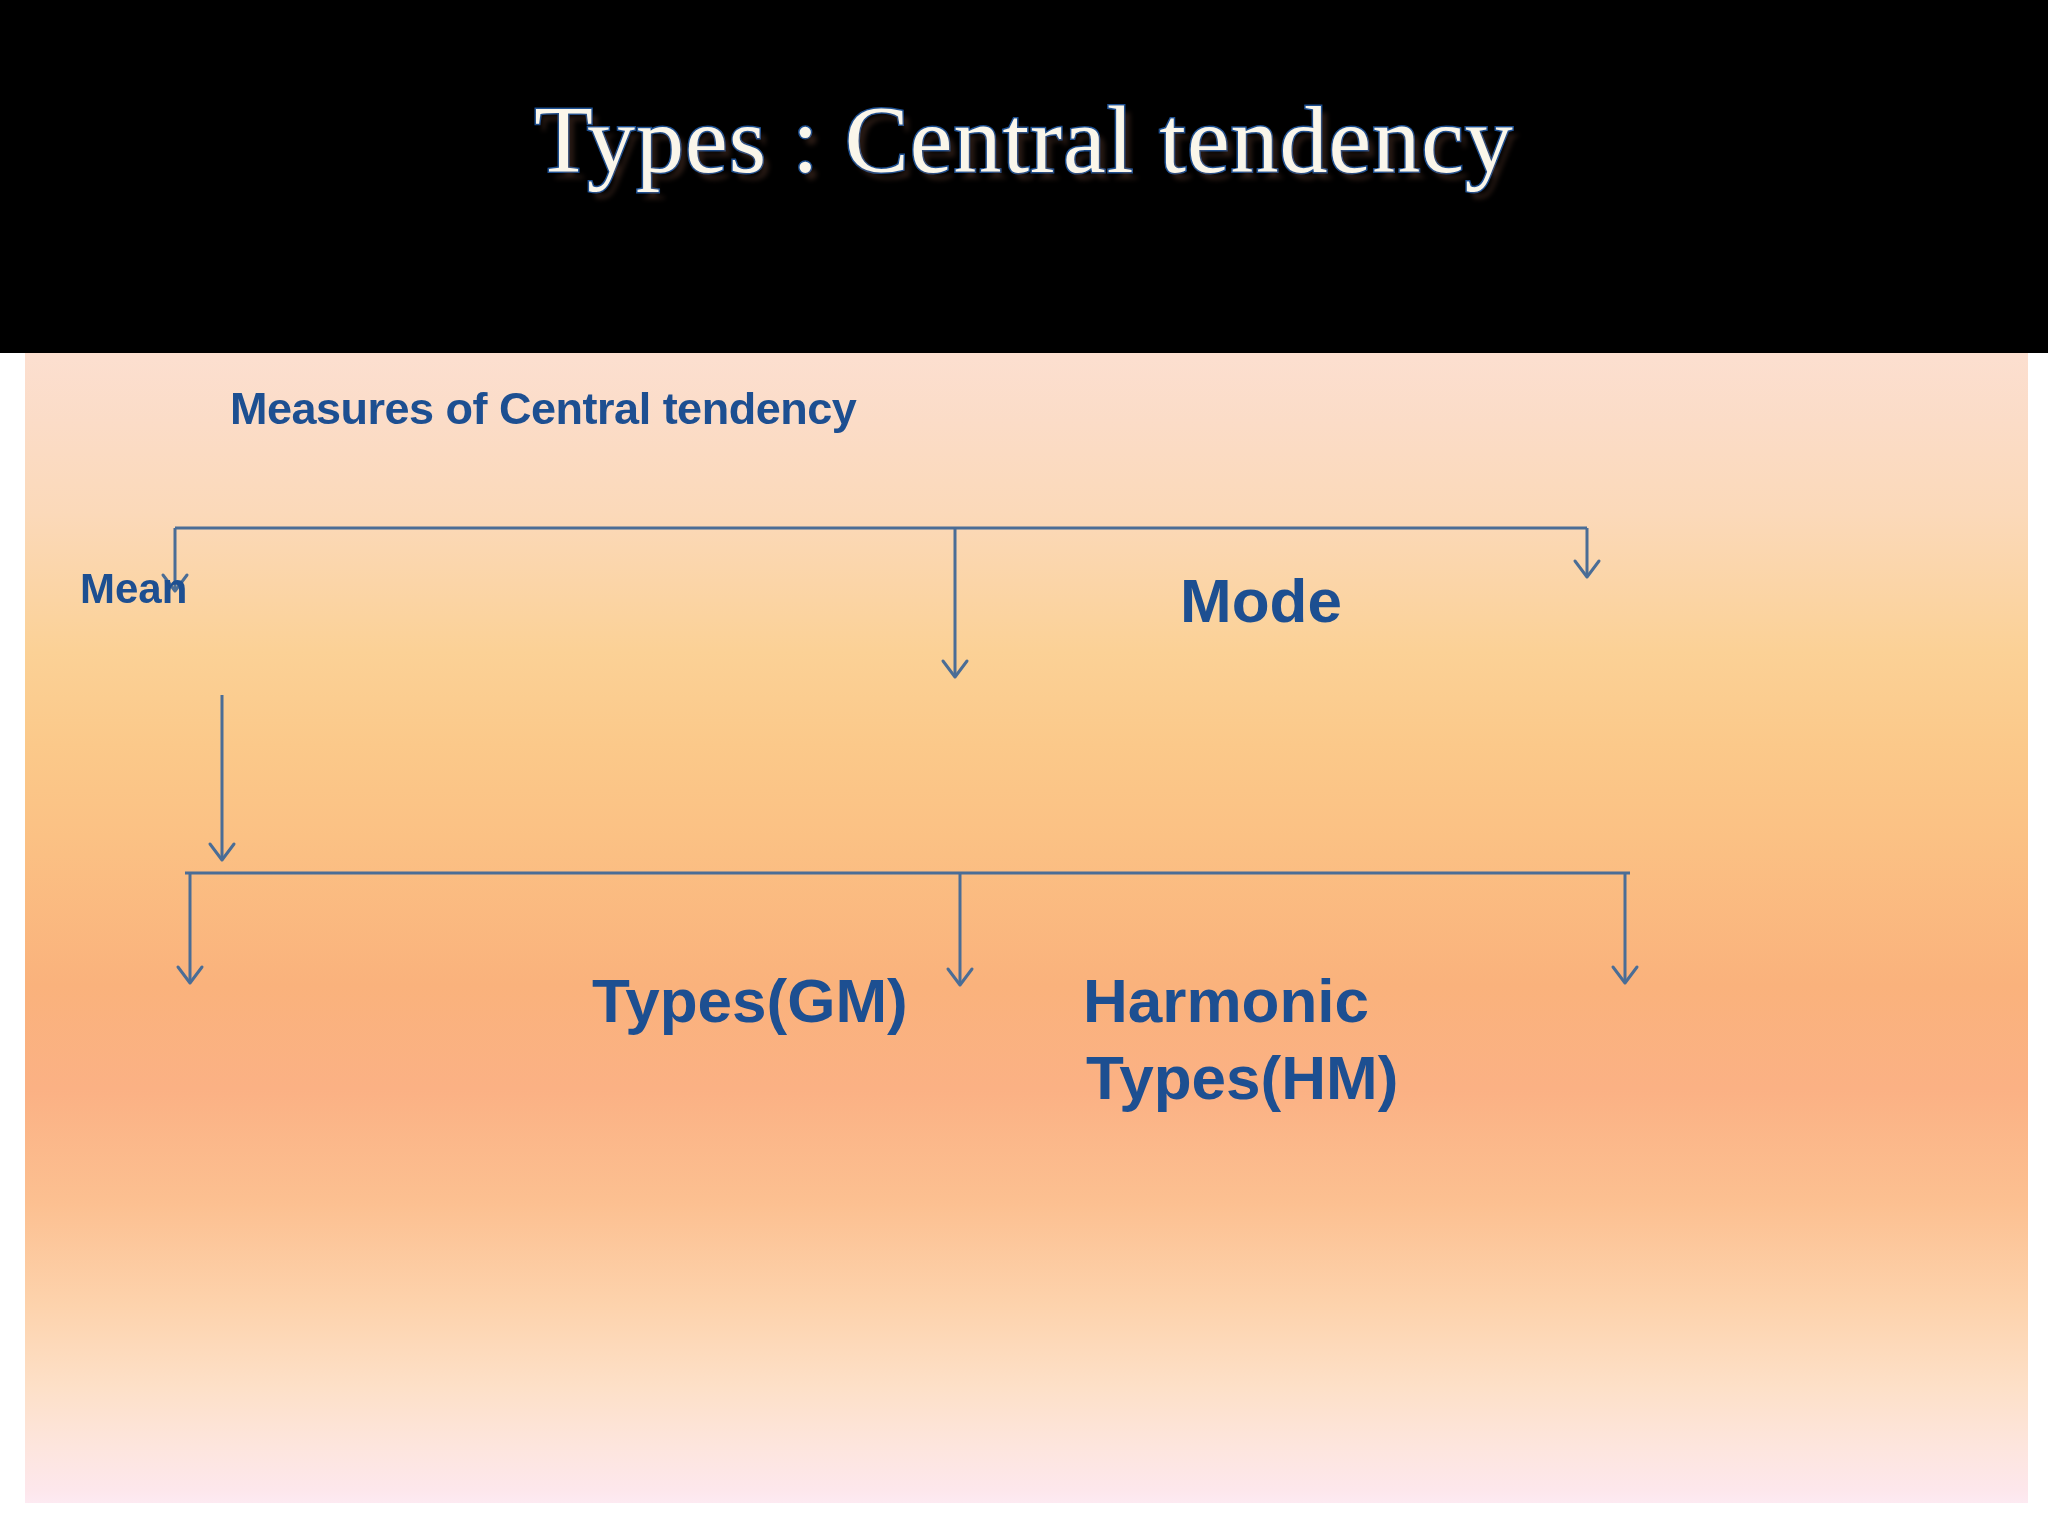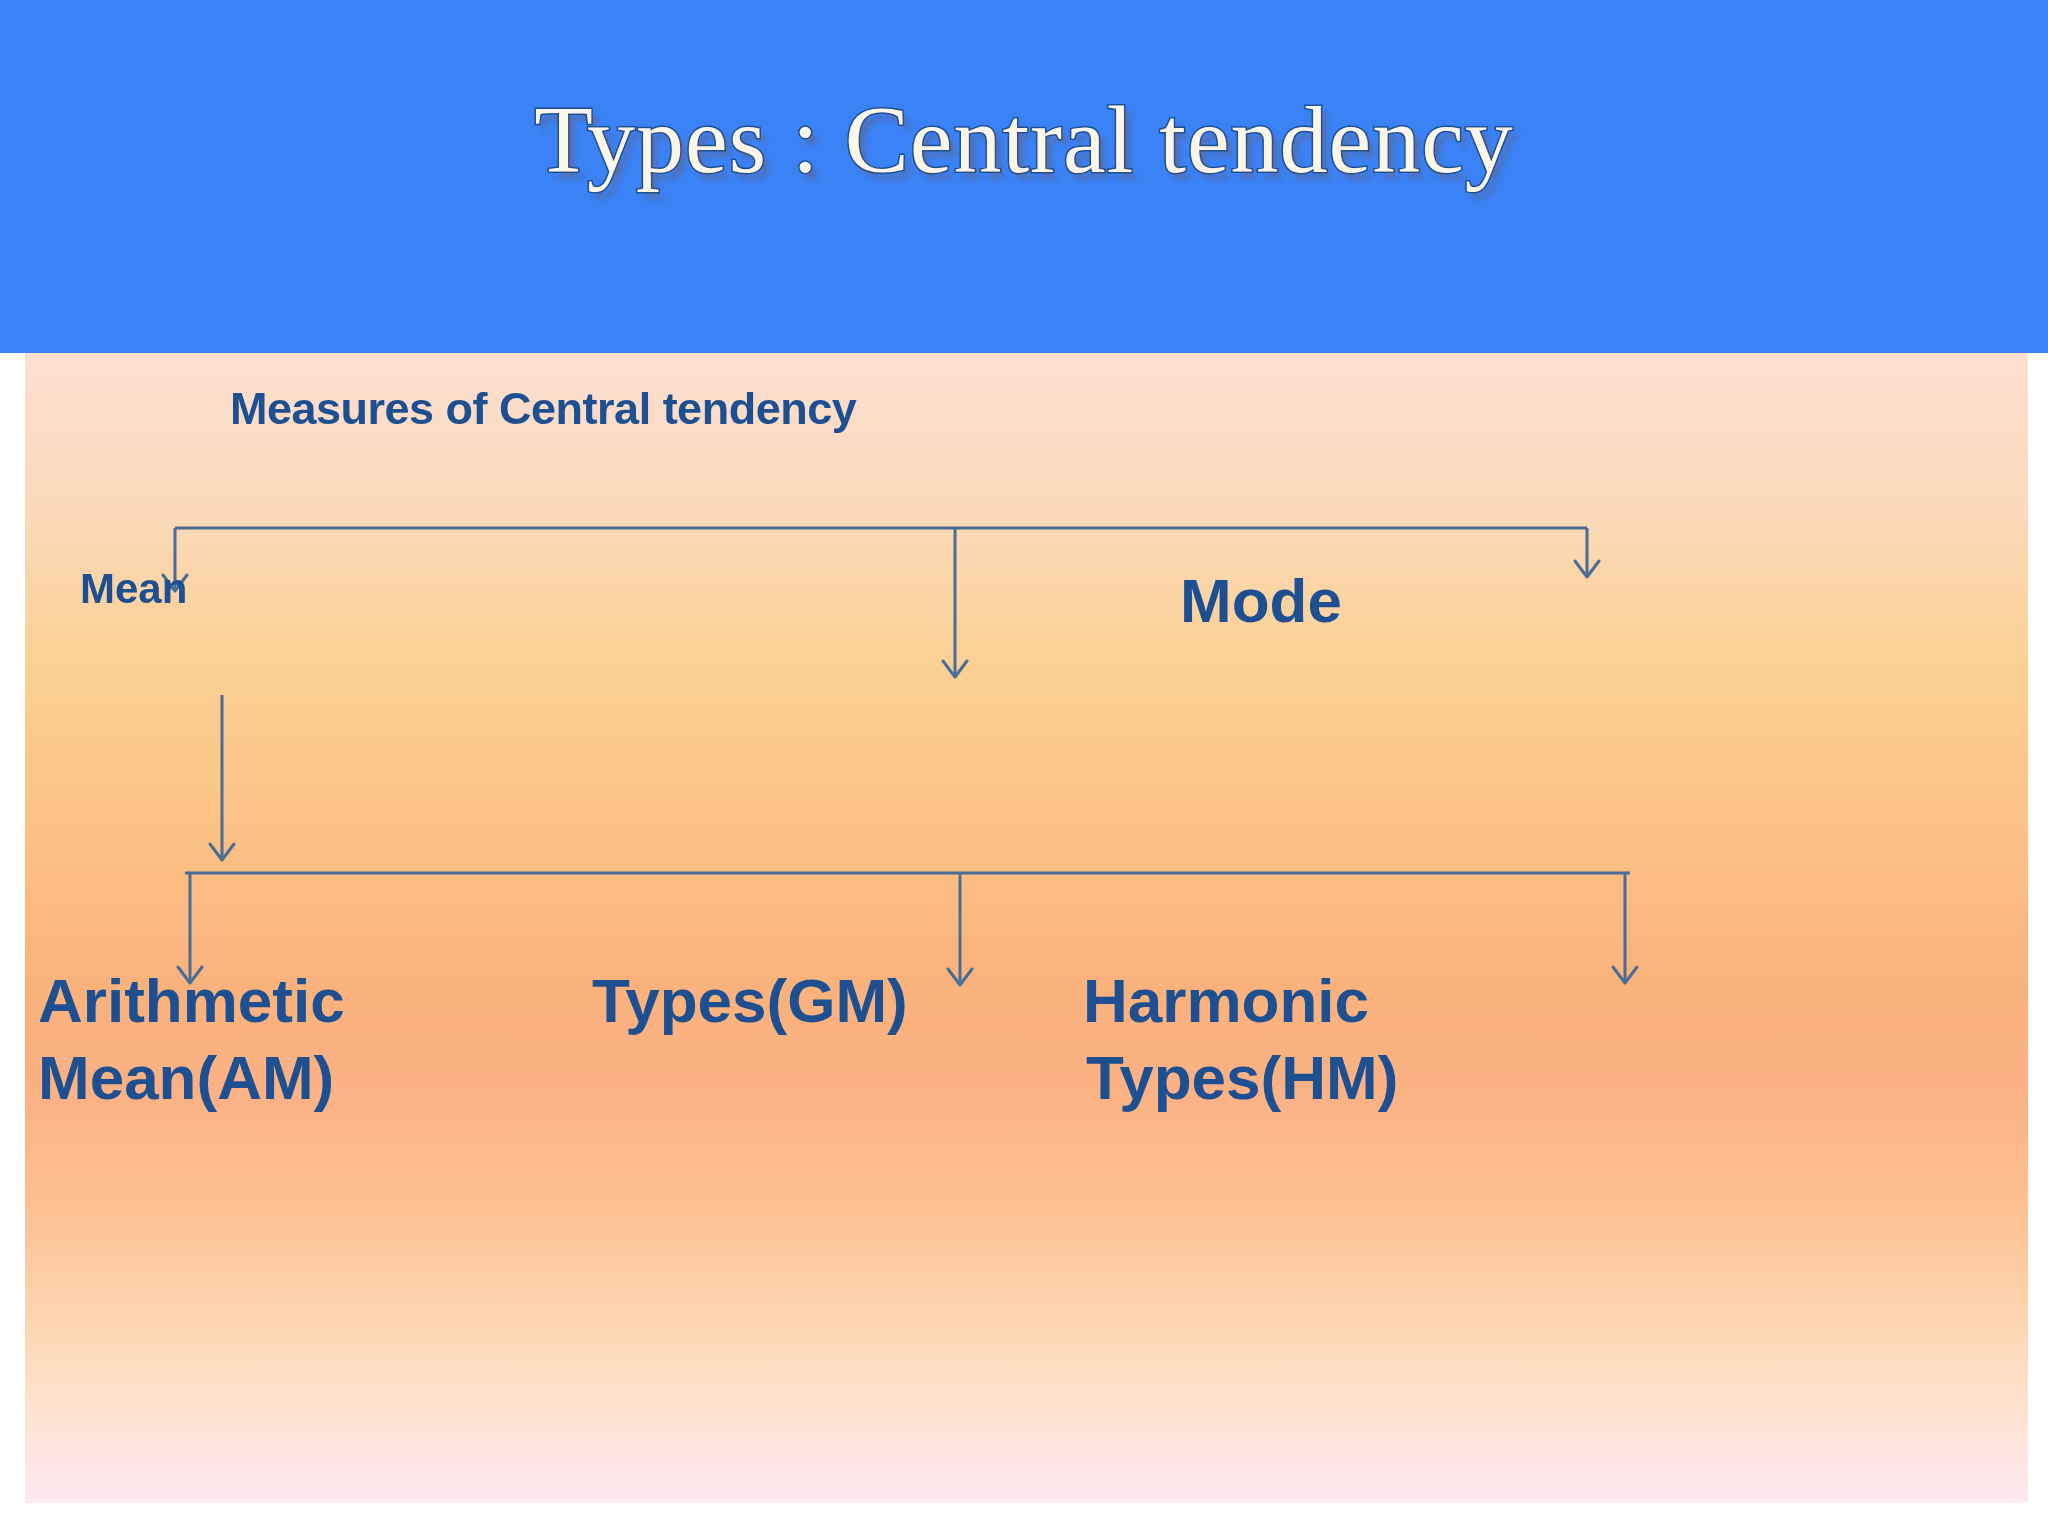--- a/index.html
+++ b/index.html
@@ -18,21 +18,21 @@
     font-family: "Liberation Sans", sans-serif;
   }
 
   
   #header-band {
     position: absolute;
     left: 0;
     top: 0;
     width: 2048px;
     height: 353px;
-    background: #3b82f6;
+    background: #000000;
   }
 
   #slide-title {
     position: absolute;
     left: 0;
     top: 92px;
     width: 2048px;
     text-align: center;
     font-family: "Liberation Serif", "DejaVu Serif", serif;
     font-size: 96px;
@@ -180,24 +180,20 @@
       </g>
     </svg>
 
     <div class="node-label" id="heading-measures">Measures of Central tendency</div>
 
     <div class="node-label" id="node-mean">Mean</div>
 
 
     <div class="node-label" id="node-mode">Mode</div>
 
-    <div class="leaf-label" id="leaf-arithmetic">
-      <span class="leaf-line1">Arithmetic</span>
-      <span class="leaf-line2">Mean(AM)</span>
-    </div>
 
     <div class="leaf-label" id="leaf-geometric">
       <span class="leaf-line2">Types(GM)</span>
     </div>
 
     <div class="leaf-label" id="leaf-harmonic">
       <span class="leaf-line1">Harmonic</span>
       <span class="leaf-line2">Types(HM)</span>
     </div>
 

